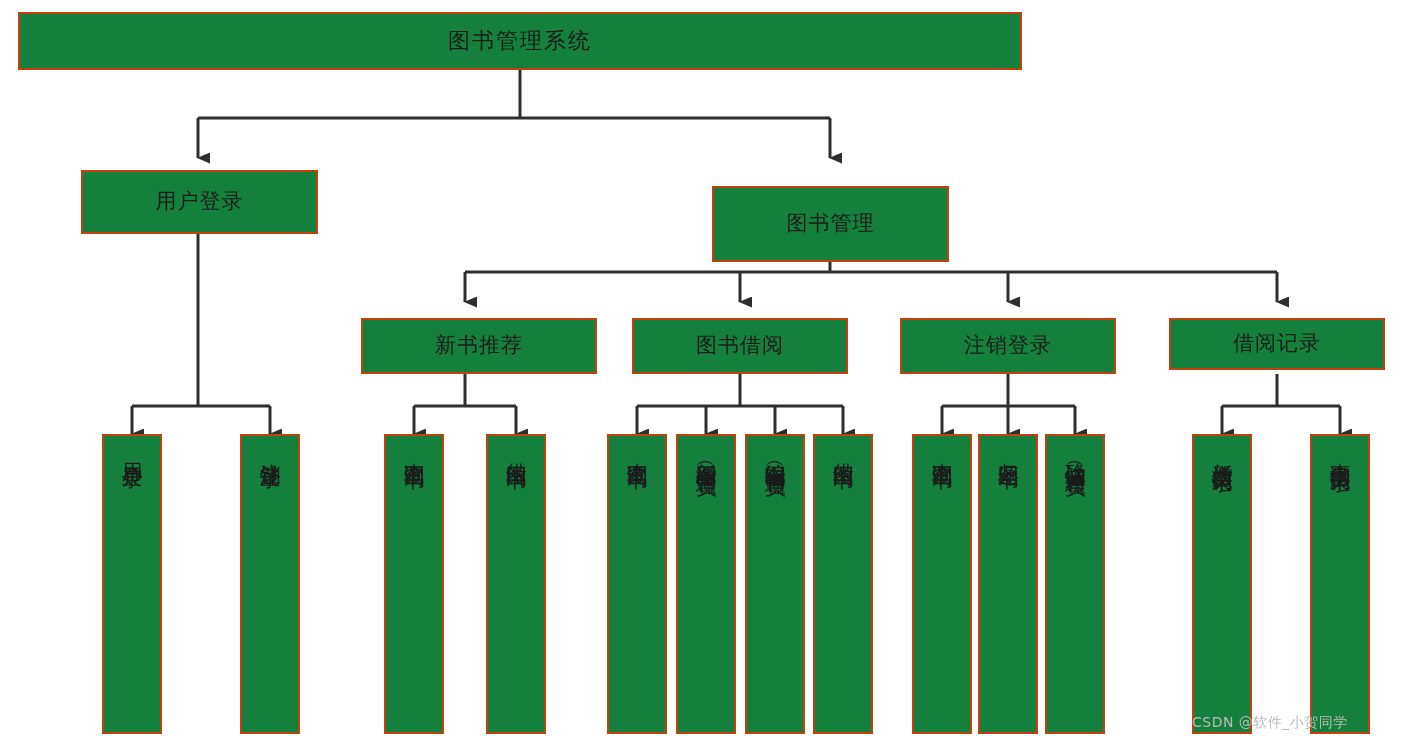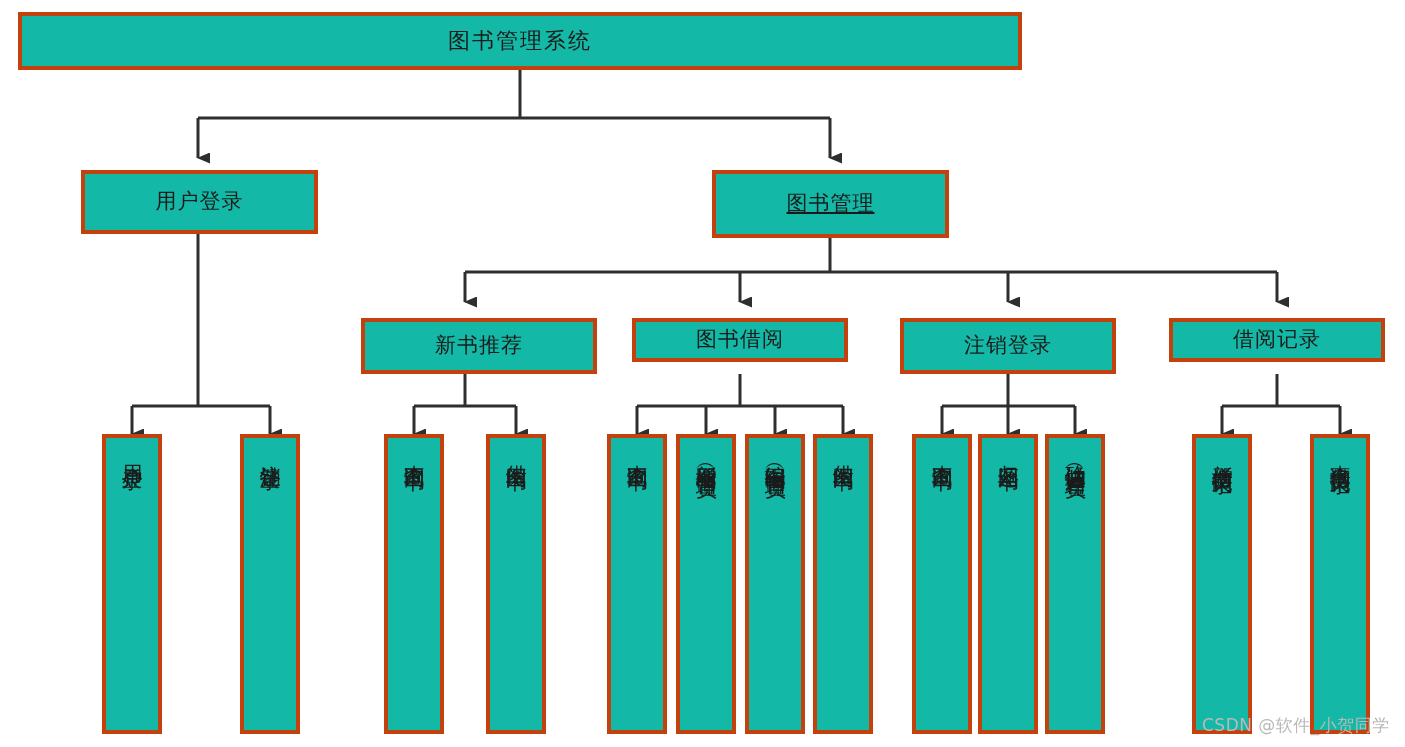--- a/index.html
+++ b/index.html
@@ -22,22 +22,22 @@
     position: absolute;
     left: 0;
     top: 0;
     width: 1405px;
     height: 747px;
     pointer-events: none;
   }
   .node {
     position: absolute;
     box-sizing: border-box;
-    background: #14b8a6;
-    border: 4px solid #c2410c;
+    background: #15803d;
+    border: 2px solid #c2410c;
     display: flex;
     align-items: center;
     justify-content: center;
     color: #1b1b1b;
     z-index: 2;
   }
   .node.h {
     font-size: 21px;
     line-height: 1.2;
     letter-spacing: 1px;
@@ -55,26 +55,25 @@
     letter-spacing: 2px;
     white-space: nowrap;
     color: #1b1b1b;
   }
   .root-title {
     font-size: 22px;
     letter-spacing: 2px;
   }
   .watermark {
     position: absolute;
-    font-size: 17px;
+    font-size: 14px;
     color: #b9b9b9;
     white-space: nowrap;
     z-index: 5;
     letter-spacing: 0.5px;
-    padding-left: 10px;
   }
 </style>
 </head>
 <body>
 
 <div id="canvas">
 
   <svg id="wires" viewBox="0 0 1405 747">
     <defs>
       <marker id="arrow" markerWidth="11" markerHeight="13" refX="5.5" refY="12" orient="auto" markerUnits="userSpaceOnUse">
@@ -126,34 +125,34 @@
     </g>
   </svg>
 
   <div class="node h" style="left:18px; top:12px; width:1004px; height:58px;">
     <span class="root-title">图书管理系统</span>
   </div>
 
   <div class="node h" style="left:81px; top:170px; width:237px; height:64px;">
     <span>用户登录</span>
   </div>
-  <div class="node h" style="left:712px; top:170px; width:237px; height:68px;text-decoration:underline;">
+  <div class="node h" style="left:712px; top:186px; width:237px; height:76px;">
     <span>图书管理</span>
   </div>
 
   <div class="node h" style="left:361px; top:318px; width:236px; height:56px;">
     <span>新书推荐</span>
   </div>
-  <div class="node h" style="left:632px; top:318px; width:216px; height:44px;">
+  <div class="node h" style="left:632px; top:318px; width:216px; height:56px;">
     <span>图书借阅</span>
   </div>
   <div class="node h" style="left:900px; top:318px; width:216px; height:56px;">
     <span>注销登录</span>
   </div>
-  <div class="node h" style="left:1169px; top:318px; width:216px; height:44px;">
+  <div class="node h" style="left:1169px; top:318px; width:216px; height:52px;">
     <span>借阅记录</span>
   </div>
 
   <div class="node v" style="left:102px; top:434px; width:60px; height:300px;">
     <span class="vtext">用户登录</span>
   </div>
   <div class="node v" style="left:240px; top:434px; width:60px; height:300px;">
     <span class="vtext">注销登录</span>
   </div>
 

